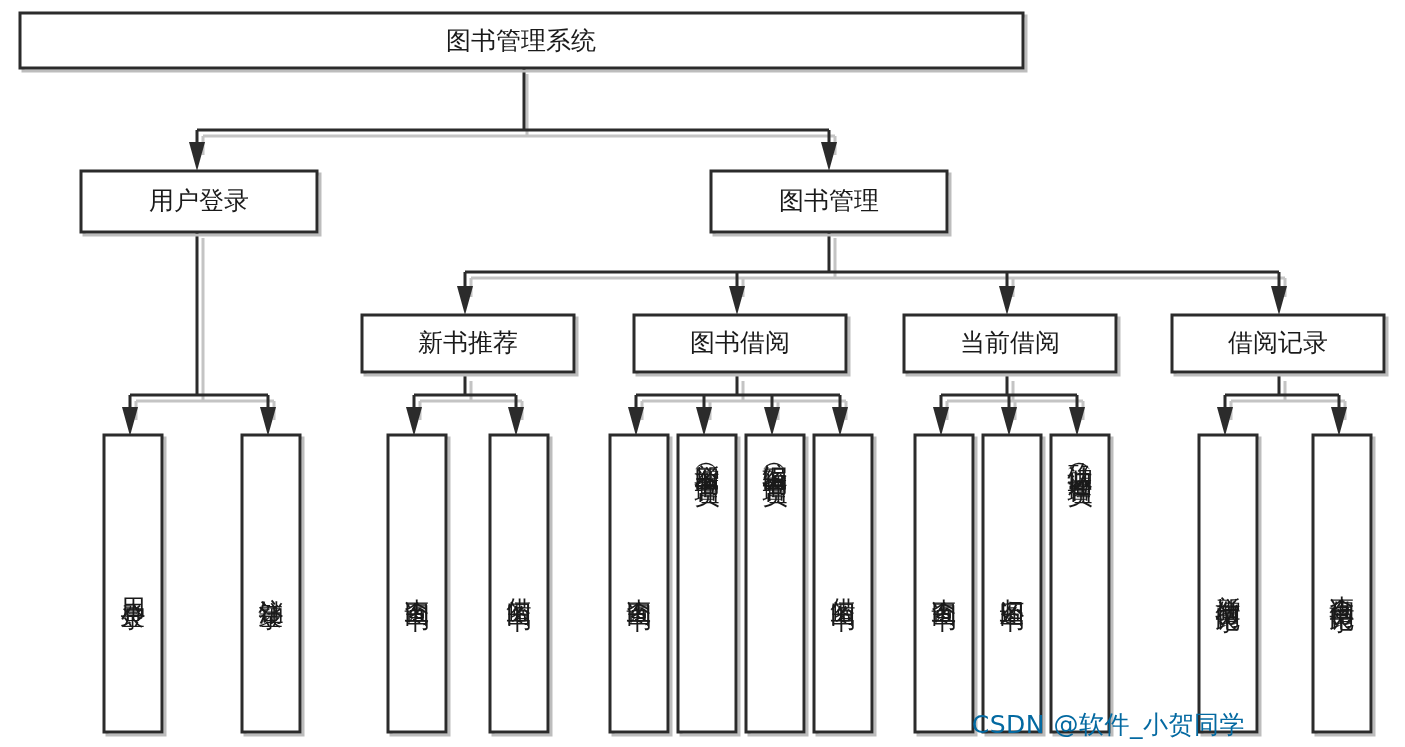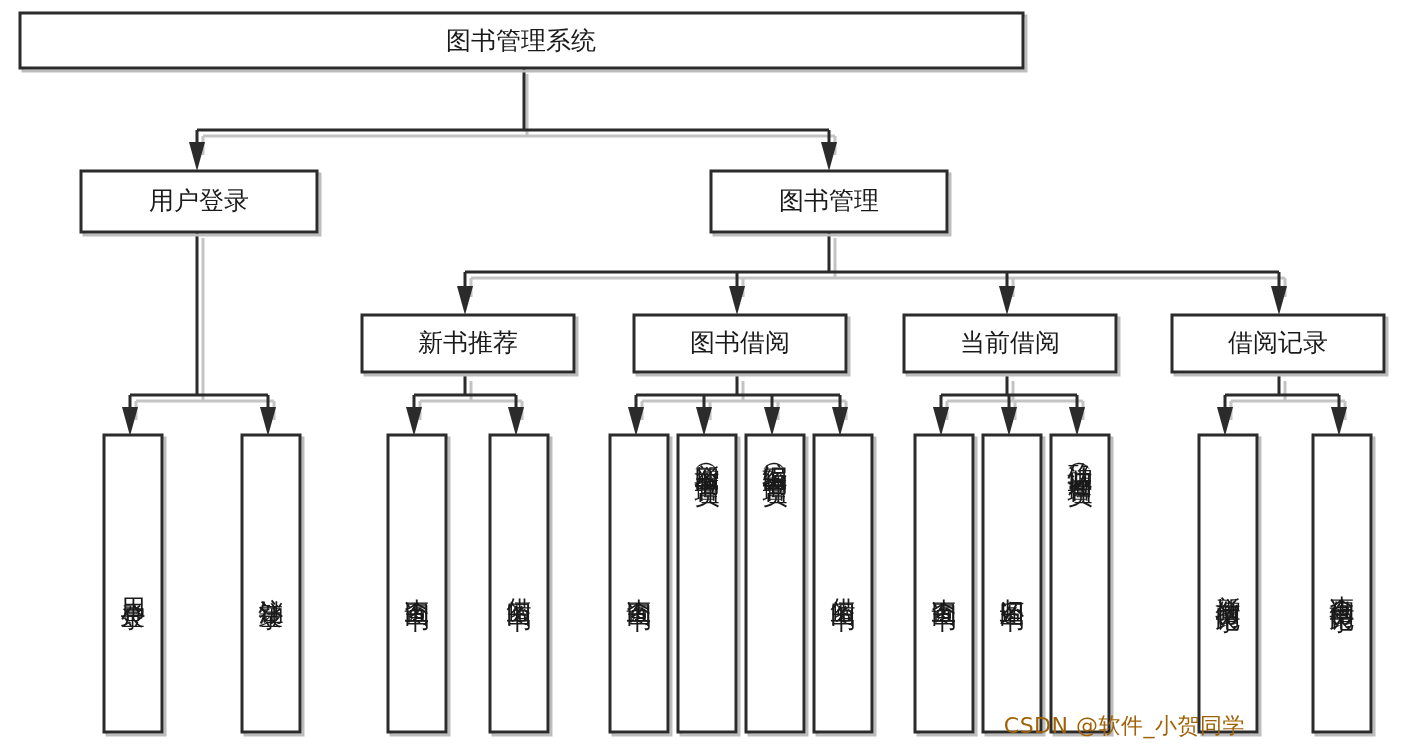--- a/index.html
+++ b/index.html
@@ -75,22 +75,22 @@
     pointer-events: none;
   }
   .leaf-label.align-top {
     justify-content: flex-start;
   }
   .watermark {
     position: absolute;
     right: 8px;
     bottom: 6px;
     font-family: "DejaVu Sans", "Liberation Sans", sans-serif;
-    font-size: 22px;
-    color: #a16207;
+    font-size: 25px;
+    color: #0369a1;
     white-space: nowrap;
     letter-spacing: 0.5px;
   }
 </style>
 </head>
 <body>
 
 <div id="diagram-root">
 
   <svg class="flowchart" viewBox="0 0 1405 747" xmlns="http://www.w3.org/2000/svg">

